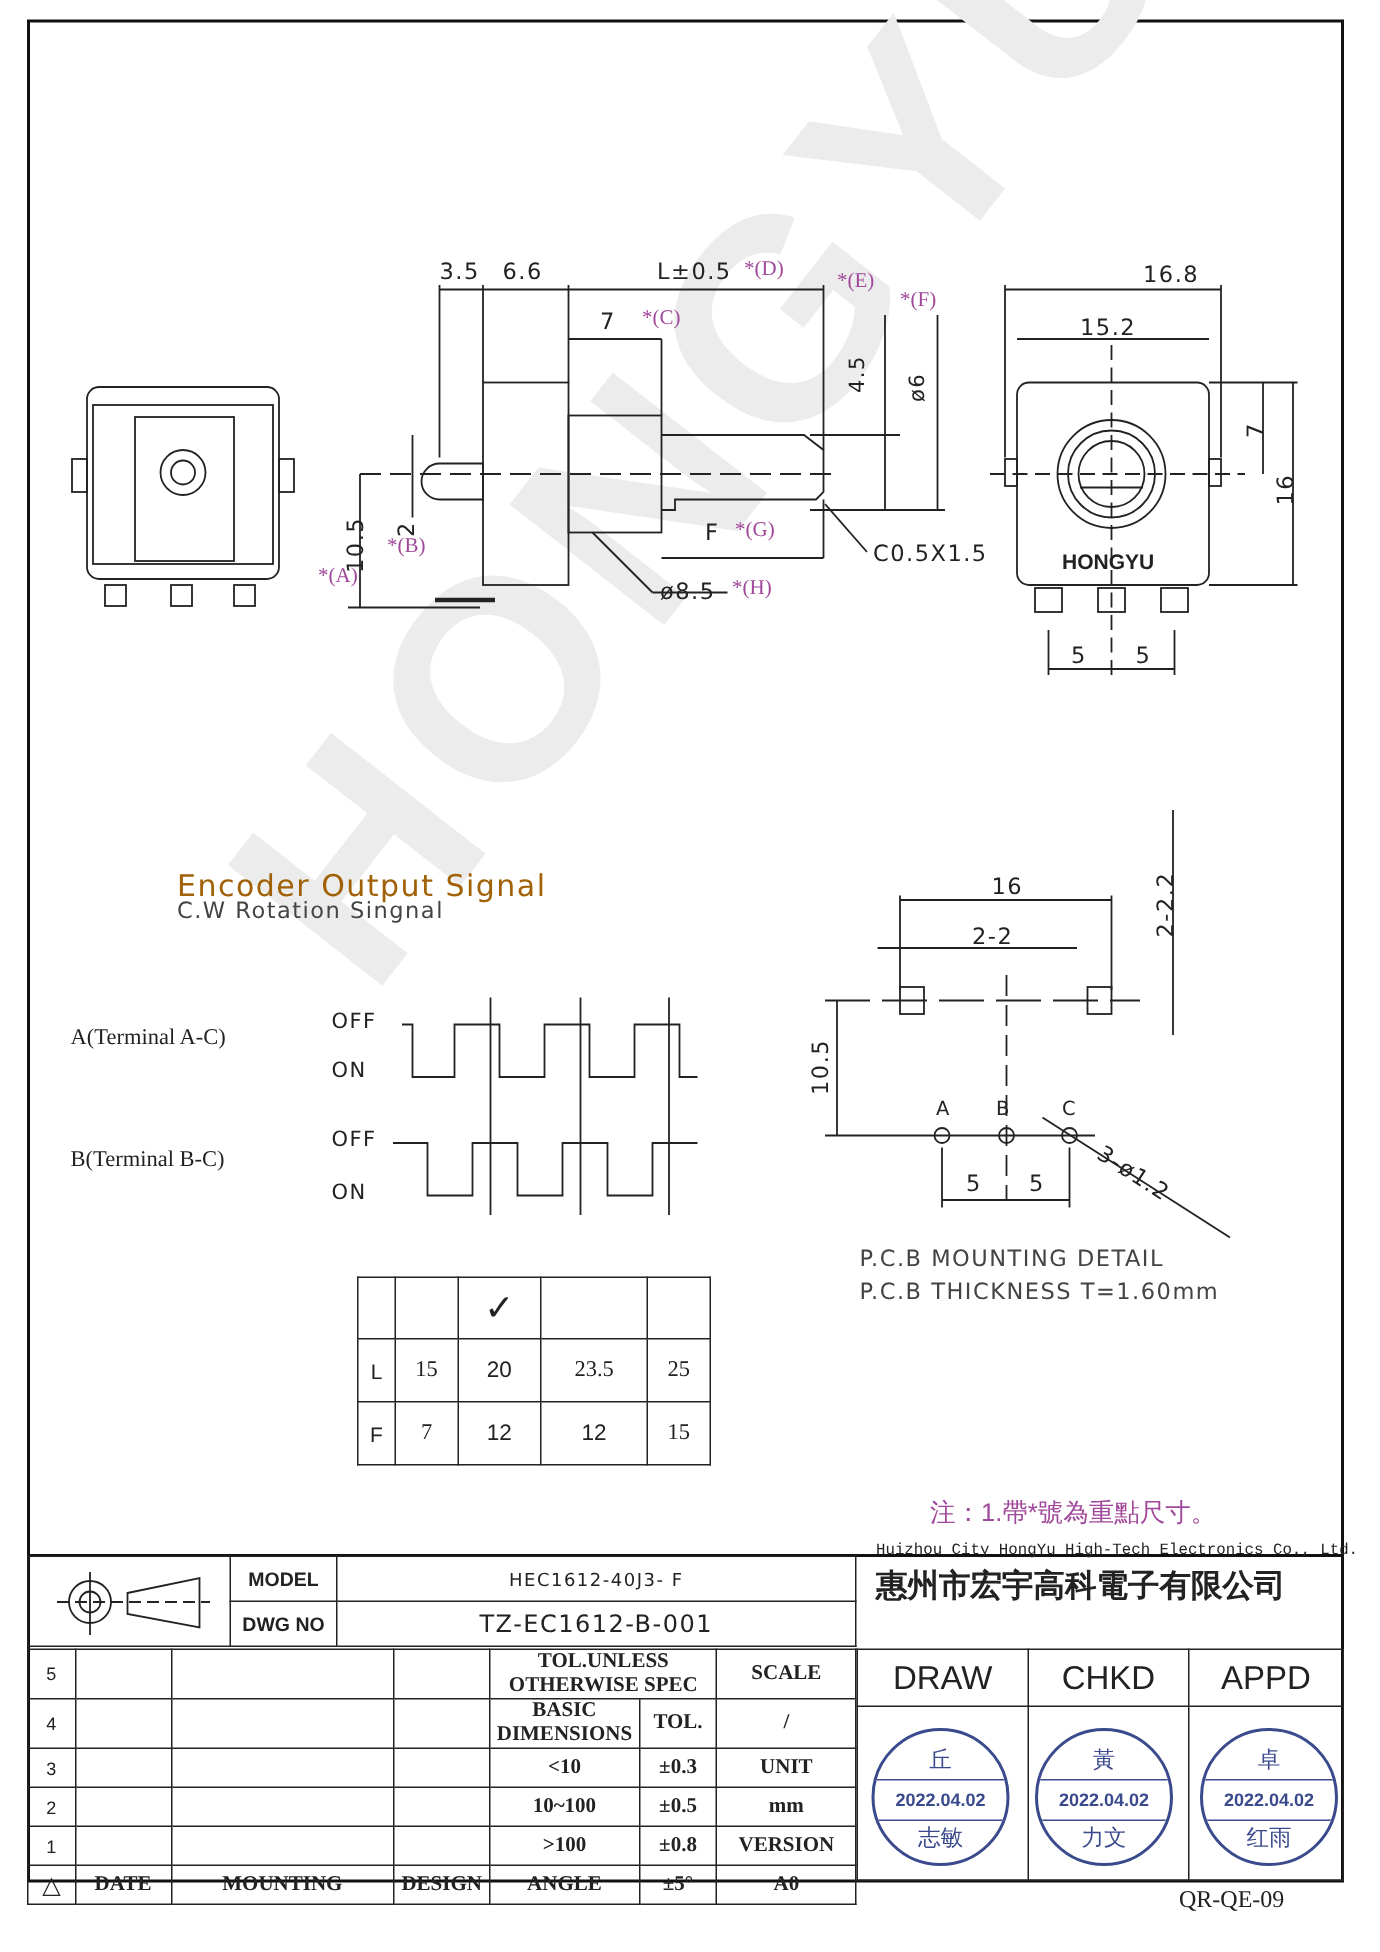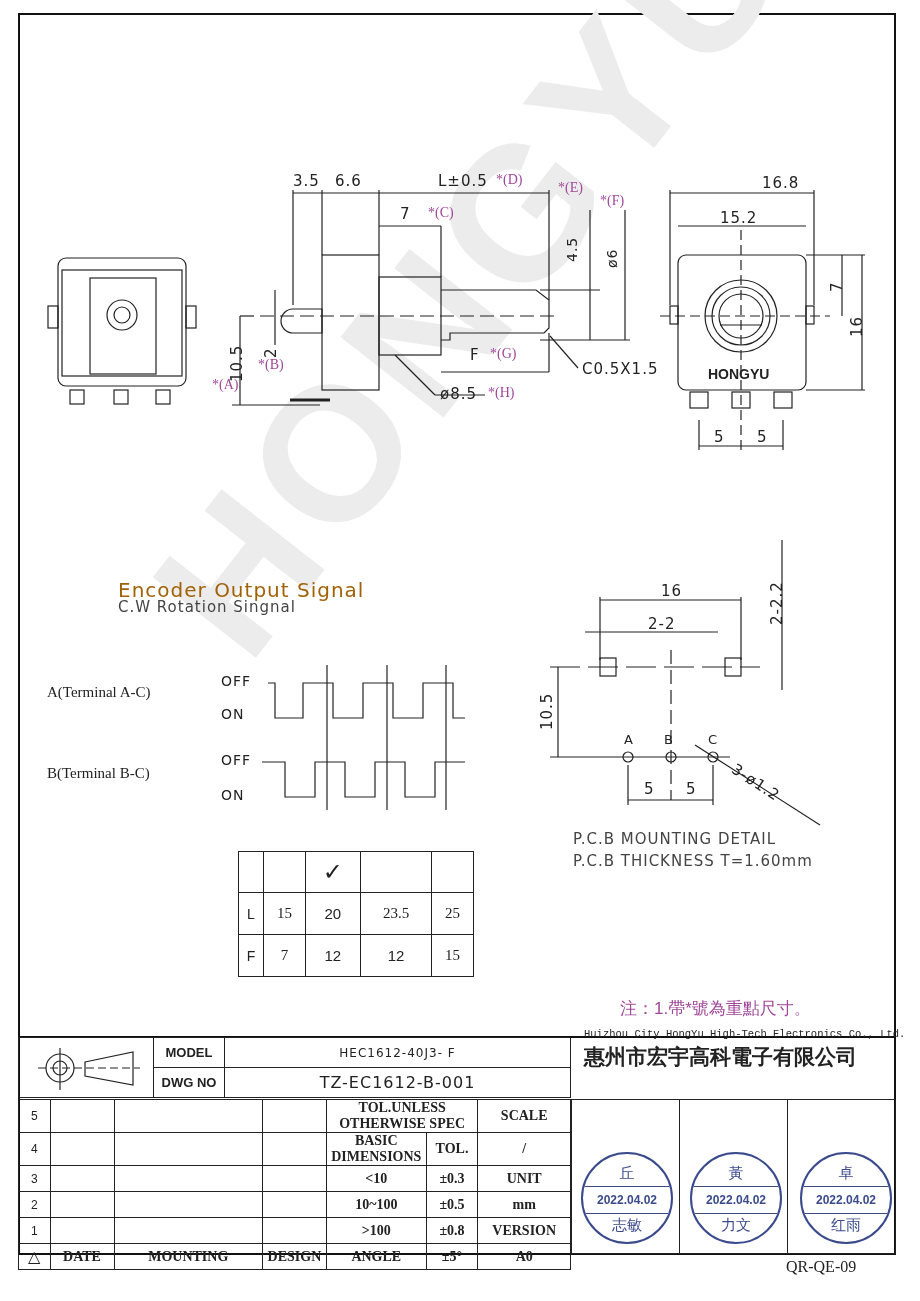--- a/index.html
+++ b/index.html
@@ -282,20 +282,25 @@
         <td class="small">DESIGN</td>
         <td class="small">ANGLE</td>
         <td class="small">±5°</td>
         <td class="small">A0</td>
       </tr>
 </tbody>
   </table>
 
 <table class="tb" style="left:571px;top:1099px;width:325px;height:155px;">
   <tbody>
+      <tr style="height:38px">
+    <td style="font-size:22px;">DRAW</td>
+    <td style="font-size:22px;">CHKD</td>
+    <td style="font-size:22px;">APPD</td>
+  </tr>
   <tr>
         <td></td>
         <td></td>
         <td></td>
       </tr>
 </tbody>
   </table>
 <div class="stamp" style="left:581px;top:1152px;">
   <div class="top">丘</div>
     <div class="mid">2022.04.02</div>

